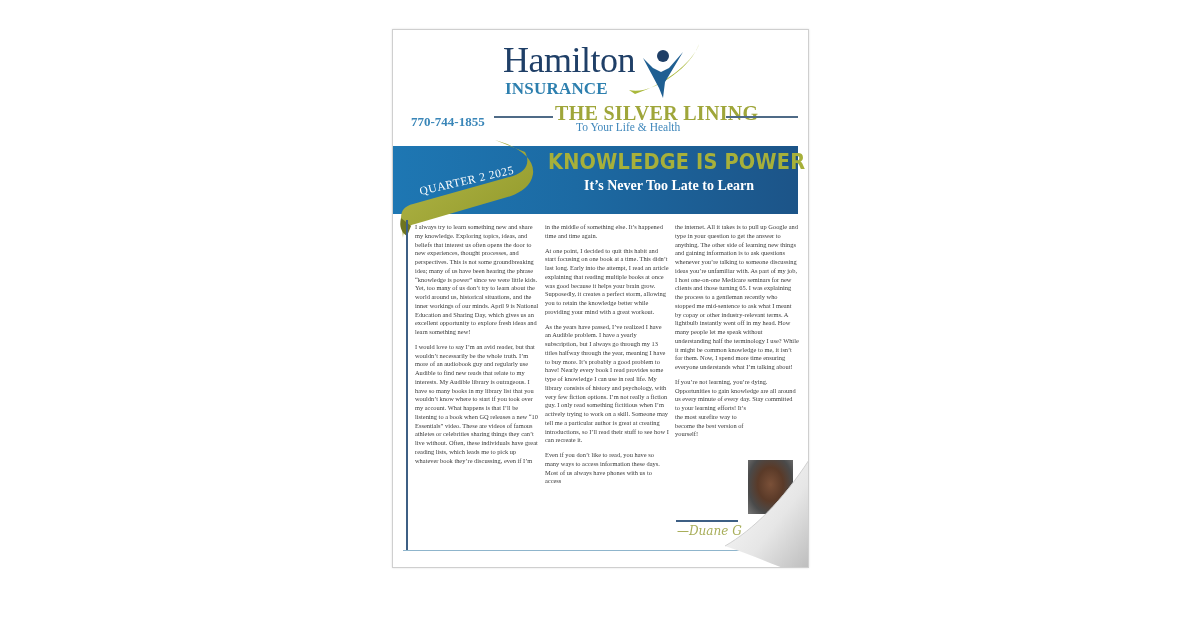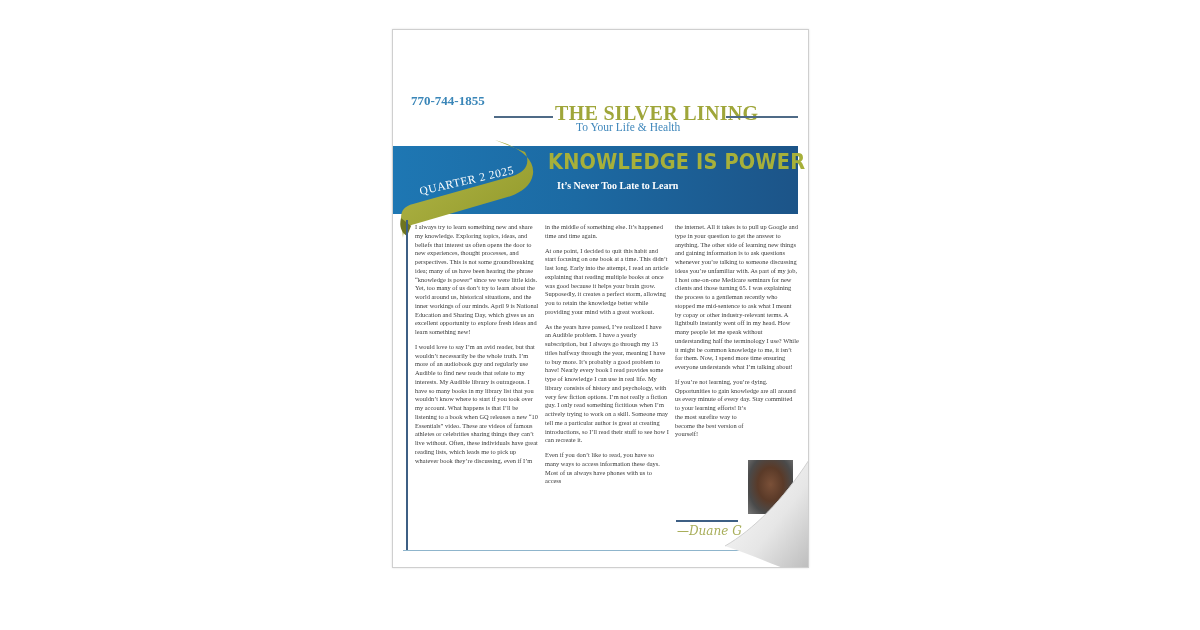--- a/index.html
+++ b/index.html
@@ -19,21 +19,21 @@
     font-size: 36px; color: #1f3f67; letter-spacing: -0.5px; line-height: 36px;
   }
   .logo-insurance {
     position: absolute; left: 2px; top: 42px; font-family: "Liberation Serif", serif;
     font-weight: bold; font-size: 17px; color: #2d7fae; letter-spacing: 0.2px; line-height: 17px;
   }
   .logo-mark { position: absolute; left: 118px; top: 0; width: 82px; height: 62px; }
 
   
   .phone {
-    position: absolute; left: 18px; top: 63px; font-family: "Liberation Serif", serif;
+    position: absolute; left: 18px; top: 84px; font-family: "Liberation Serif", serif;
     font-weight: bold; font-size: 13px; color: #3a86b8;
   }
   .rule-left { position: absolute; left: 101px; top: 86px; width: 59px; height: 2px; background: #4f6b87; }
   .rule-right { position: absolute; left: 333px; top: 86px; width: 72px; height: 2px; background: #4f6b87; }
   .silver {
     position: absolute; left: 162px; top: 72px; font-family: "Liberation Serif", serif;
     font-size: 20px; color: #9fa63a; letter-spacing: 0.3px; font-weight: bold;
   }
   .tagline {
     position: absolute; left: 183px; top: 91px; font-family: "Liberation Serif", serif;
@@ -44,22 +44,22 @@
   .banner {
     position: absolute; left: 0; top: 116px; width: 405px; height: 68px;
     background: linear-gradient(90deg, #1e77b3 0%, #1c6aa3 45%, #1c5488 100%);
   }
   .kip {
     position: absolute; left: 155px; top: 120px; font-family: "DejaVu Sans", sans-serif;
     font-weight: bold; font-size: 21px; color: #a7b03a; letter-spacing: 0.2px; transform: scaleX(0.92);
     transform-origin: left center; white-space: nowrap;
   }
   .subtitle {
-    position: absolute; left: 164px; top: 148px; width: 240px; 
-    font-family: "Liberation Serif", serif; font-weight: bold; font-size: 10px; color: #ffffff; line-height: 15px;
+    position: absolute; left: 156px; top: 148px; width: 240px; text-align: center;
+    font-family: "Liberation Serif", serif; font-weight: bold; font-size: 14px; color: #ffffff; line-height: 15px;
   }
   .ribbon { position: absolute; left: 0; top: 110px; width: 160px; height: 110px; }
   .ribbon-text {
     position: absolute; left: 28px; top: 155px; font-family: "Liberation Serif", serif;
     font-size: 11.5px; color: #ffffff; letter-spacing: 0.6px; transform: rotate(-13deg); transform-origin: left bottom;
     white-space: nowrap;
   }
 
   
   .left-bar { position: absolute; left: 13px; top: 190px; width: 2px; height: 330px; background: #3d5f84; }
@@ -85,20 +85,29 @@
     font-size: 12px; color: #a8ae5a;
   }
   .bottom-rule { position: absolute; left: 10px; top: 520px; width: 350px; height: 1px; background: #8fb5cc; }
   .curl { position: absolute; left: 330px; top: 430px; width: 86px; height: 108px; }
 </style>
 </head>
 <body>
 
 <div class="page">
 
+  <div class="logo">
+    <div class="logo-hamilton">Hamilton</div>
+    <div class="logo-insurance">INSURANCE</div>
+    <svg class="logo-mark" viewBox="0 0 82 62">
+      <path d="M8 52 C 30 58, 70 30, 78 6 C 74 20, 50 44, 14 56 Z" fill="#a9b83a"></path>
+      <path d="M22 20 L38 50 L42 60 L44 44 L62 14 L48 30 L40 34 L32 30 Z" fill="#1f5f92"></path>
+      <circle cx="42" cy="18" r="6" fill="#1f3f67"></circle>
+    </svg>
+  </div>
 
   <div class="phone">770-744-1855</div>
   <div class="rule-left"></div>
   <div class="silver">THE SILVER LINING</div>
   <div class="rule-right"></div>
   <div class="tagline">To Your Life &amp; Health</div>
 
   <div class="banner"></div>
   <svg class="ribbon" viewBox="0 0 160 110">
     <defs>

